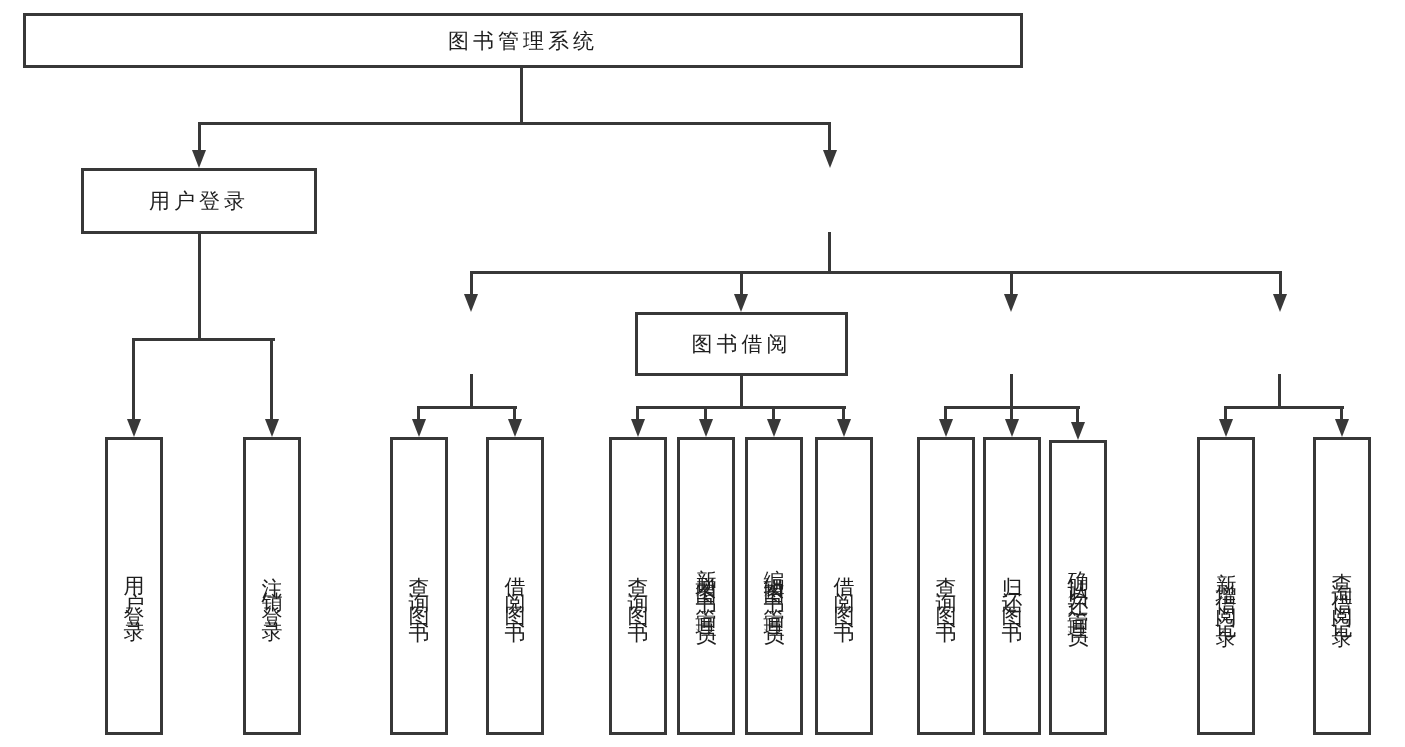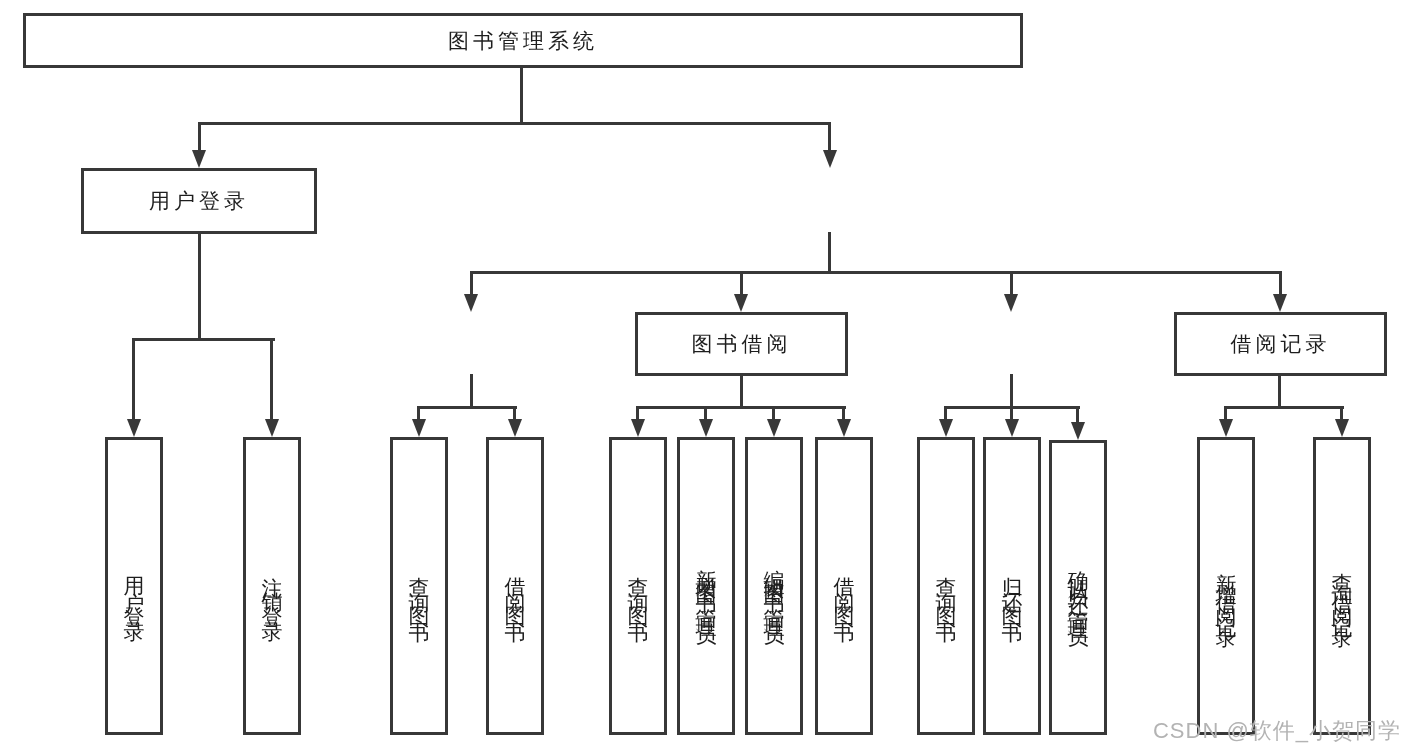--- a/index.html
+++ b/index.html
@@ -44,21 +44,20 @@
 </head>
 <body>
 
 <div class="canvas">
 
   <div class="b" style="left:23px;top:13px;width:1000px;height:55px">图书管理系统</div>
 
   <div class="b" style="left:81px;top:168px;width:236px;height:66px">用户登录</div>
 
   <div class="b" style="left:635px;top:312px;width:213px;height:64px">图书借阅</div>
-  <div class="b" style="left:1174px;top:312px;width:213px;height:64px">借阅记录</div>
 
   <div class="v" style="left:105px;top:437px;width:58px;height:298px">用户登录</div>
   <div class="v" style="left:243px;top:437px;width:58px;height:298px">注销登录</div>
 
   <div class="v" style="left:390px;top:437px;width:58px;height:298px">查询图书</div>
   <div class="v" style="left:486px;top:437px;width:58px;height:298px">借阅图书</div>
 
   <div class="v" style="left:609px;top:437px;width:58px;height:298px">查询图书</div>
   <div class="v long" style="left:677px;top:437px;width:58px;height:298px">新增图书（管理员）</div>
   <div class="v long" style="left:745px;top:437px;width:58px;height:298px">编辑图书（管理员）</div>
@@ -123,15 +122,14 @@
   <div class="vl" style="left:1076px;top:406px;height:18px"></div>
   <div class="ar" style="left:1071px;top:422px"></div>
 
   <div class="vl" style="left:1278px;top:374px;height:35px"></div>
   <div class="hl" style="left:1224px;top:406px;width:120px"></div>
   <div class="vl" style="left:1224px;top:406px;height:15px"></div>
   <div class="ar" style="left:1219px;top:419px"></div>
   <div class="vl" style="left:1340px;top:406px;height:15px"></div>
   <div class="ar" style="left:1335px;top:419px"></div>
 
-  <div class="wm">CSDN @软件_小贺同学</div>
 
 </div>
 
 </body></html>

